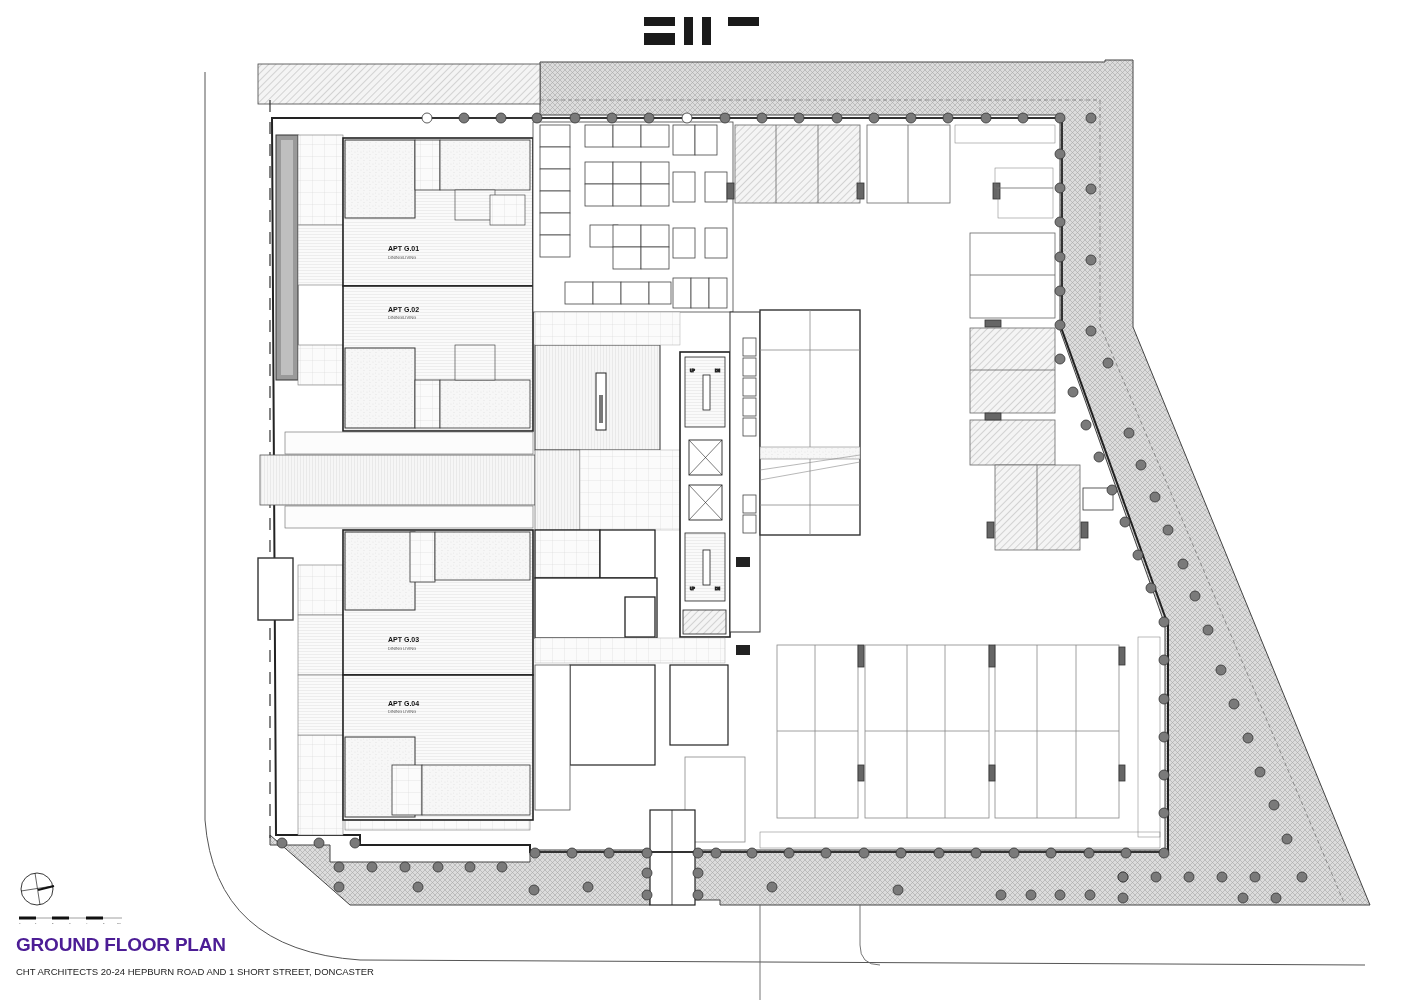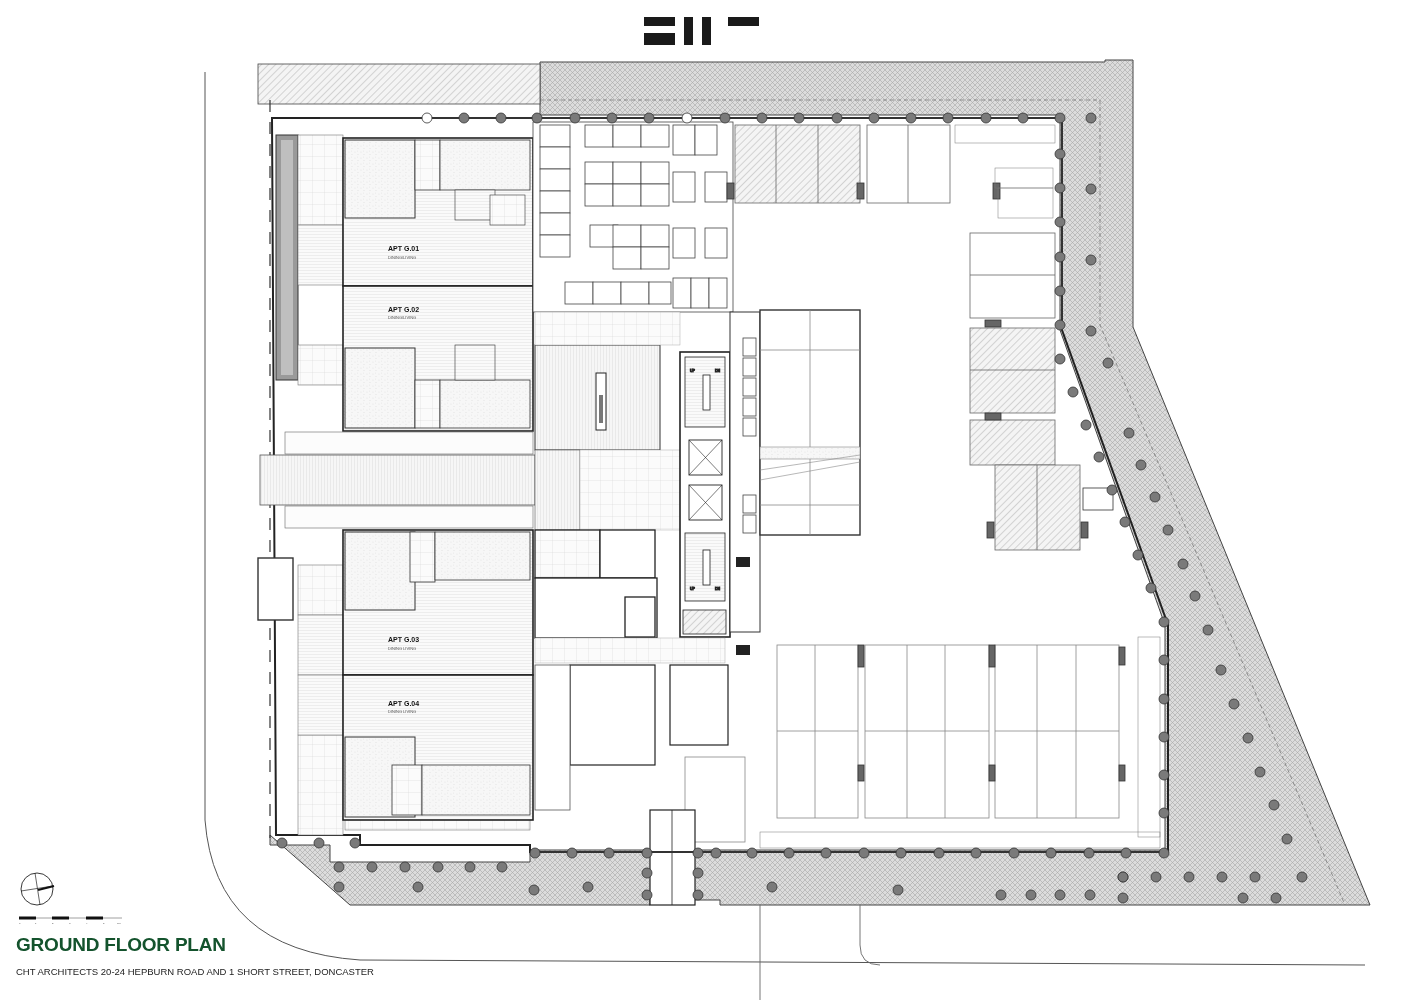--- a/index.html
+++ b/index.html
@@ -1,18 +1,18 @@
 <!DOCTYPE html>
 <html><head>
 <meta charset="utf-8">
 <style>
   html, body { margin:0; padding:0; background:#ffffff; }
   body { width:1404px; height:1000px; position:relative; overflow:hidden; font-family:"Liberation Sans", sans-serif; }
   #plan { position:absolute; left:0; top:0; width:1404px; height:1000px; }
-  .title { position:absolute; left:16px; top:934px; font-size:19px; font-weight:bold; color:#14532d; letter-spacing:-0.2px; }
+  .title { position:absolute; left:16px; top:934px; font-size:19px; font-weight:bold; color:#4c1d95; letter-spacing:-0.2px; }
   .subtitle { position:absolute; left:16px; top:966px; font-size:9.5px; color:#222; }
   .subtitle b { font-weight:normal; }
   .apt-label { font-family:"Liberation Sans", sans-serif; font-size:7px; font-weight:bold; fill:#111; }
   .apt-sub { font-family:"Liberation Sans", sans-serif; font-size:4px; fill:#555; }
 </style>
 </head>
 <body>
 
 <svg id="plan" viewBox="0 0 1404 1000" xmlns="http://www.w3.org/2000/svg">
   <defs>

